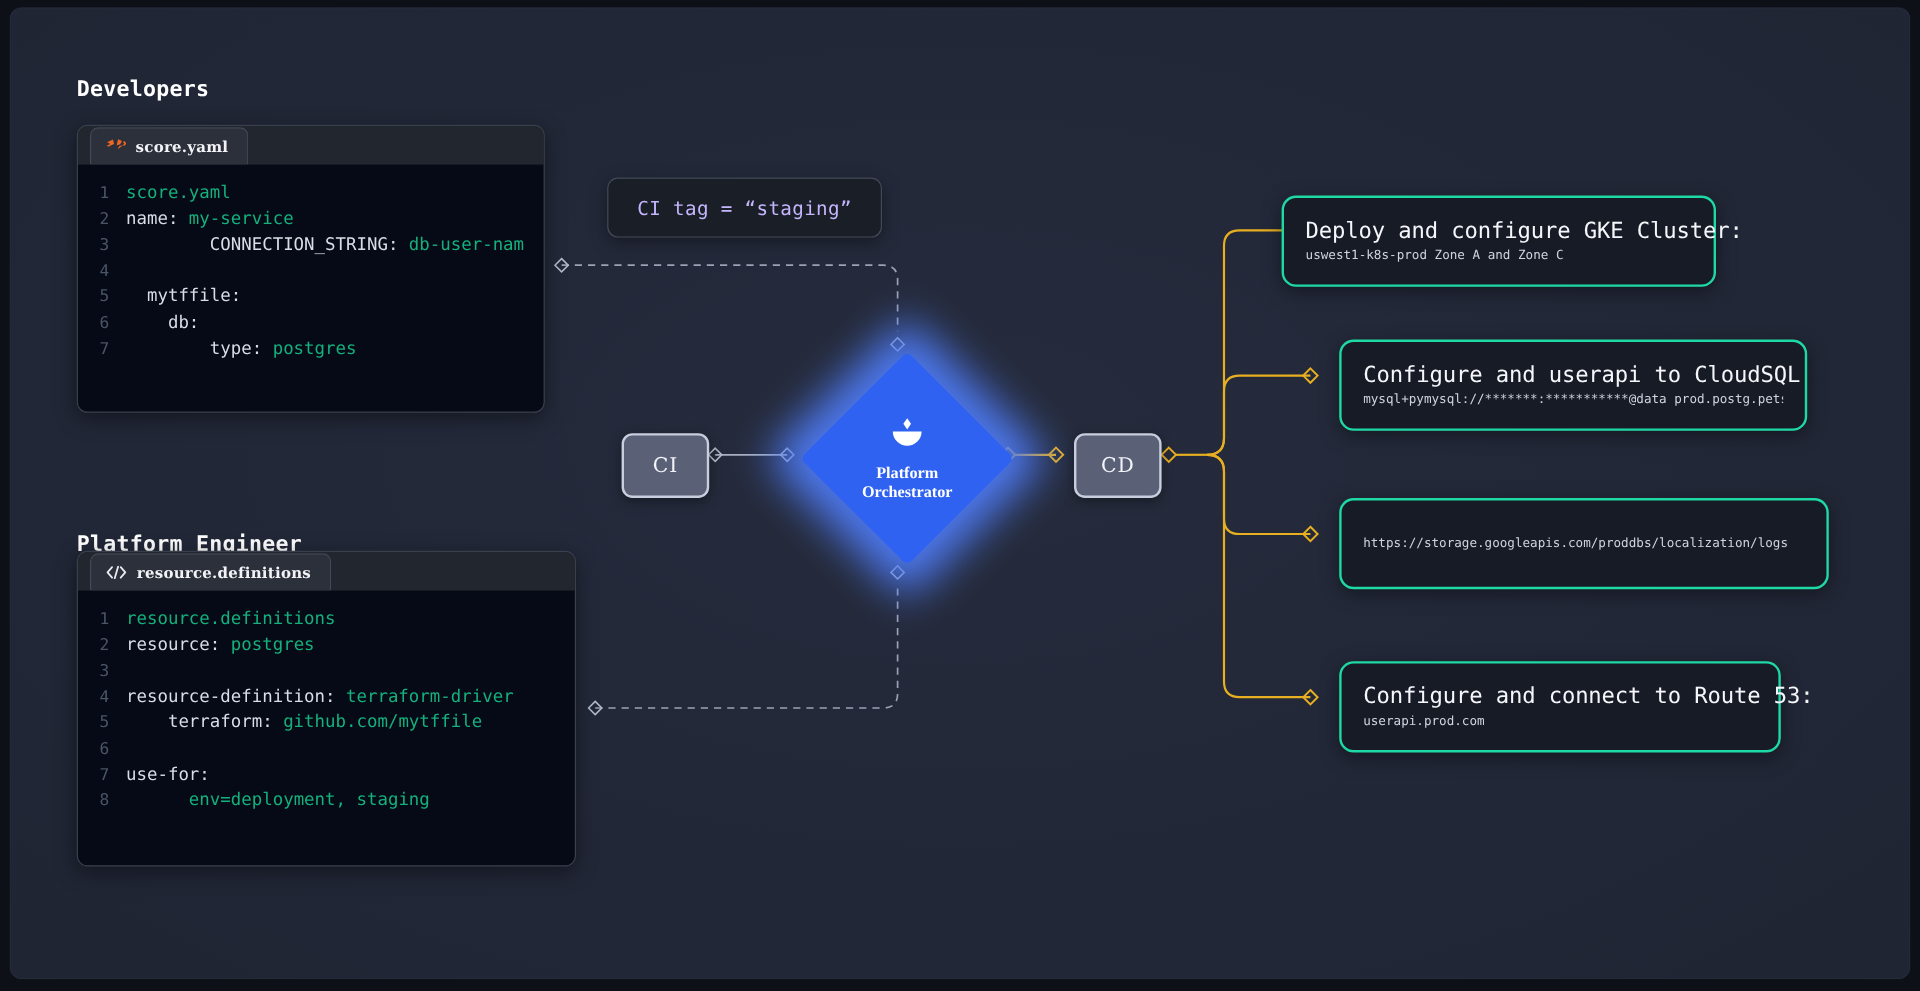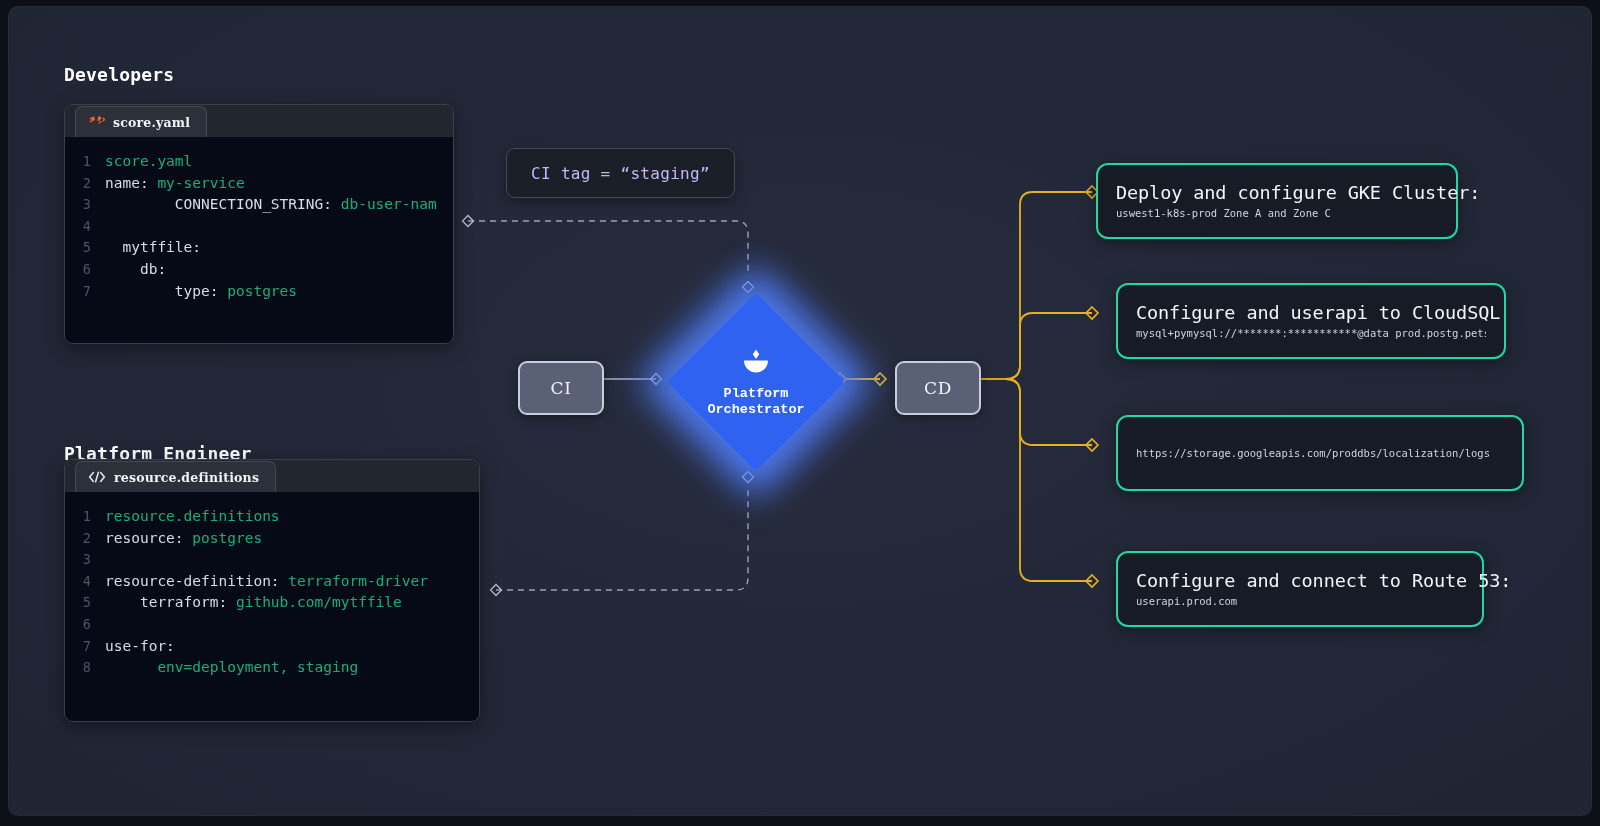--- a/index.html
+++ b/index.html
@@ -146,21 +146,21 @@
     font-family:"DejaVu Sans Mono","Liberation Mono",monospace;
     font-size:16px;
     letter-spacing:0.3px;
     white-space:nowrap;
   }
 
   
   .stage-box {
     position:absolute;
     z-index:4;
-    width:86px; height:54px;
+    width:73px; height:54px;
     background:#5a6075;
     border:2px solid #c8cede;
     border-radius:9px;
     display:flex;
     align-items:center;
     justify-content:center;
     box-shadow:0 3px 10px rgba(0,0,0,0.35);
     text-align:right;
   }
   .stage-box span {
@@ -202,21 +202,21 @@
     left:0; top:0;
     width:176px; height:176px;
     display:flex;
     flex-direction:column;
     align-items:center;
     justify-content:center;
     gap:5px;
   }
   #orchestrator-label {
     color:#ffffff;
-    font-family:Liberation Mono, monospace;
+    font-family:Liberation Serif, serif;
     font-size:13.5px;
     font-weight:bold;
     line-height:16px;
     text-align:center;
     white-space:pre-line;
   }
 
   
   .out-card {
     position:absolute;
@@ -240,21 +240,21 @@
   }
   .out-sub {
     color:#cdd4e0;
     font-family:"DejaVu Sans Mono","Liberation Mono",monospace;
     font-size:10.5px;
     line-height:15px;
     margin-top:1px;
     white-space:nowrap;
     overflow:hidden;
   }
-  #card-gke   { left:1088px; top:157px; width:362px; height:76px; }
+  #card-gke   { left:1060px; top:157px; width:362px; height:76px; }
   #card-sql   { left:1108px; top:277px; width:390px; height:76px; }
   #card-blob  { left:1108px; top:409px; width:408px; height:76px; }
   #card-route { left:1108px; top:545px; width:368px; height:76px;justify-content:center; }
 </style>
 </head>
 <body>
 
 <div id="frame">
   <div id="canvas">
 

